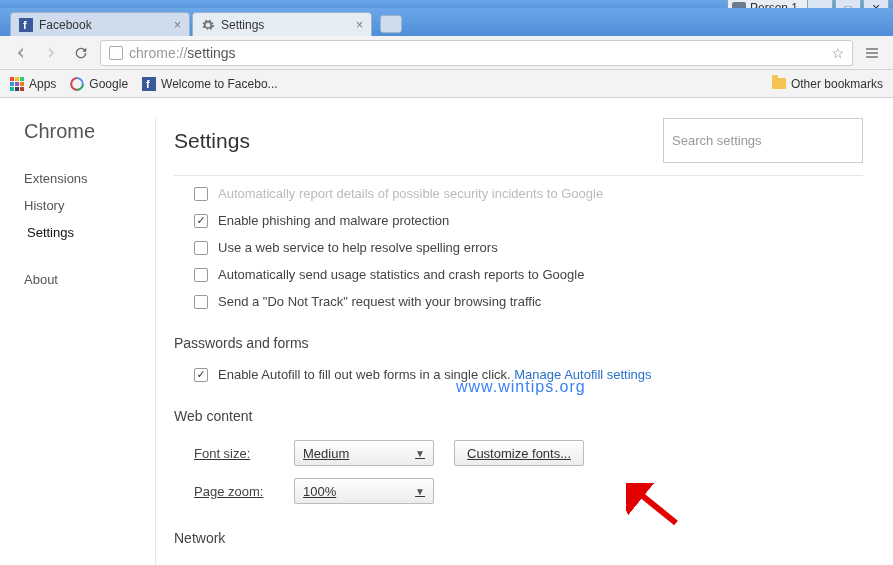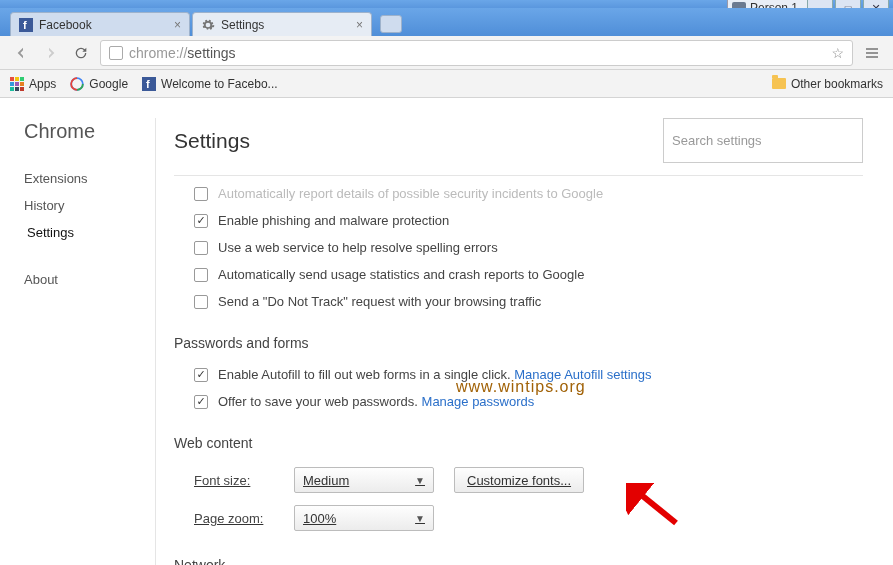--- a/index.html
+++ b/index.html
@@ -66,21 +66,21 @@
 
   .link-inline { color: #2a6fc9; cursor: pointer; }
 
   .form-row { display: flex; align-items: center; gap: 20px; padding: 6px 0 6px 20px; text-decoration: underline; }
   .form-label { width: 80px; color: #444; font-size: 13px; }
   .select { width: 140px; height: 26px; border: 1px solid #bcbcbc; background: linear-gradient(#fefefe,#ececec); display: flex; align-items: center; padding: 0 8px; font-size: 13px; color: #333; position: relative; border-radius: 2px; }
   .select .caret { margin-left: auto; color: #555; font-size: 10px; }
   .btn { height: 26px; border: 1px solid #bcbcbc; background: linear-gradient(#fefefe,#ececec); padding: 0 12px; font-size: 13px; color: #333; border-radius: 2px; display: inline-flex; align-items: center; }
 
   
-  .watermark { position: absolute; left: 300px; top: 280px; color: #a16207; font-size: 16px; letter-spacing: 1px; pointer-events: none; }
+  .watermark { position: absolute; left: 300px; top: 280px; color: #3b82f6; font-size: 16px; letter-spacing: 1px; pointer-events: none; }
   .arrow-wrap { position: absolute; left: 470px; top: 385px; pointer-events: none; }
 
   
   svg { display: block; }
 </style>
 </head>
 <body>
 
 <div class="titlebar"></div>
 <div class="profile-chip">
@@ -233,27 +233,20 @@
       <span class="chk"></span>
       <span>Send a "Do Not Track" request with your browsing traffic</span>
     </div>
 
     <div class="section-title">Passwords and forms</div>
     <div class="opt-row">
       <span class="chk checked"></span>
       <span>
         <span>Enable Autofill to fill out web forms in a single click.</span>
         <span class="link-inline">Manage Autofill settings</span>
-      </span>
-    </div>
-    <div class="opt-row">
-      <span class="chk checked"></span>
-      <span>
-        <span>Offer to save your web passwords.</span>
-        <span class="link-inline">Manage passwords</span>
       </span>
     </div>
 
     <div class="section-title">Web content</div>
     <div class="form-row">
       <span class="form-label">Font size:</span>
       <div class="select">
         <span>Medium</span>
         <span class="caret">▼</span>
       </div>

